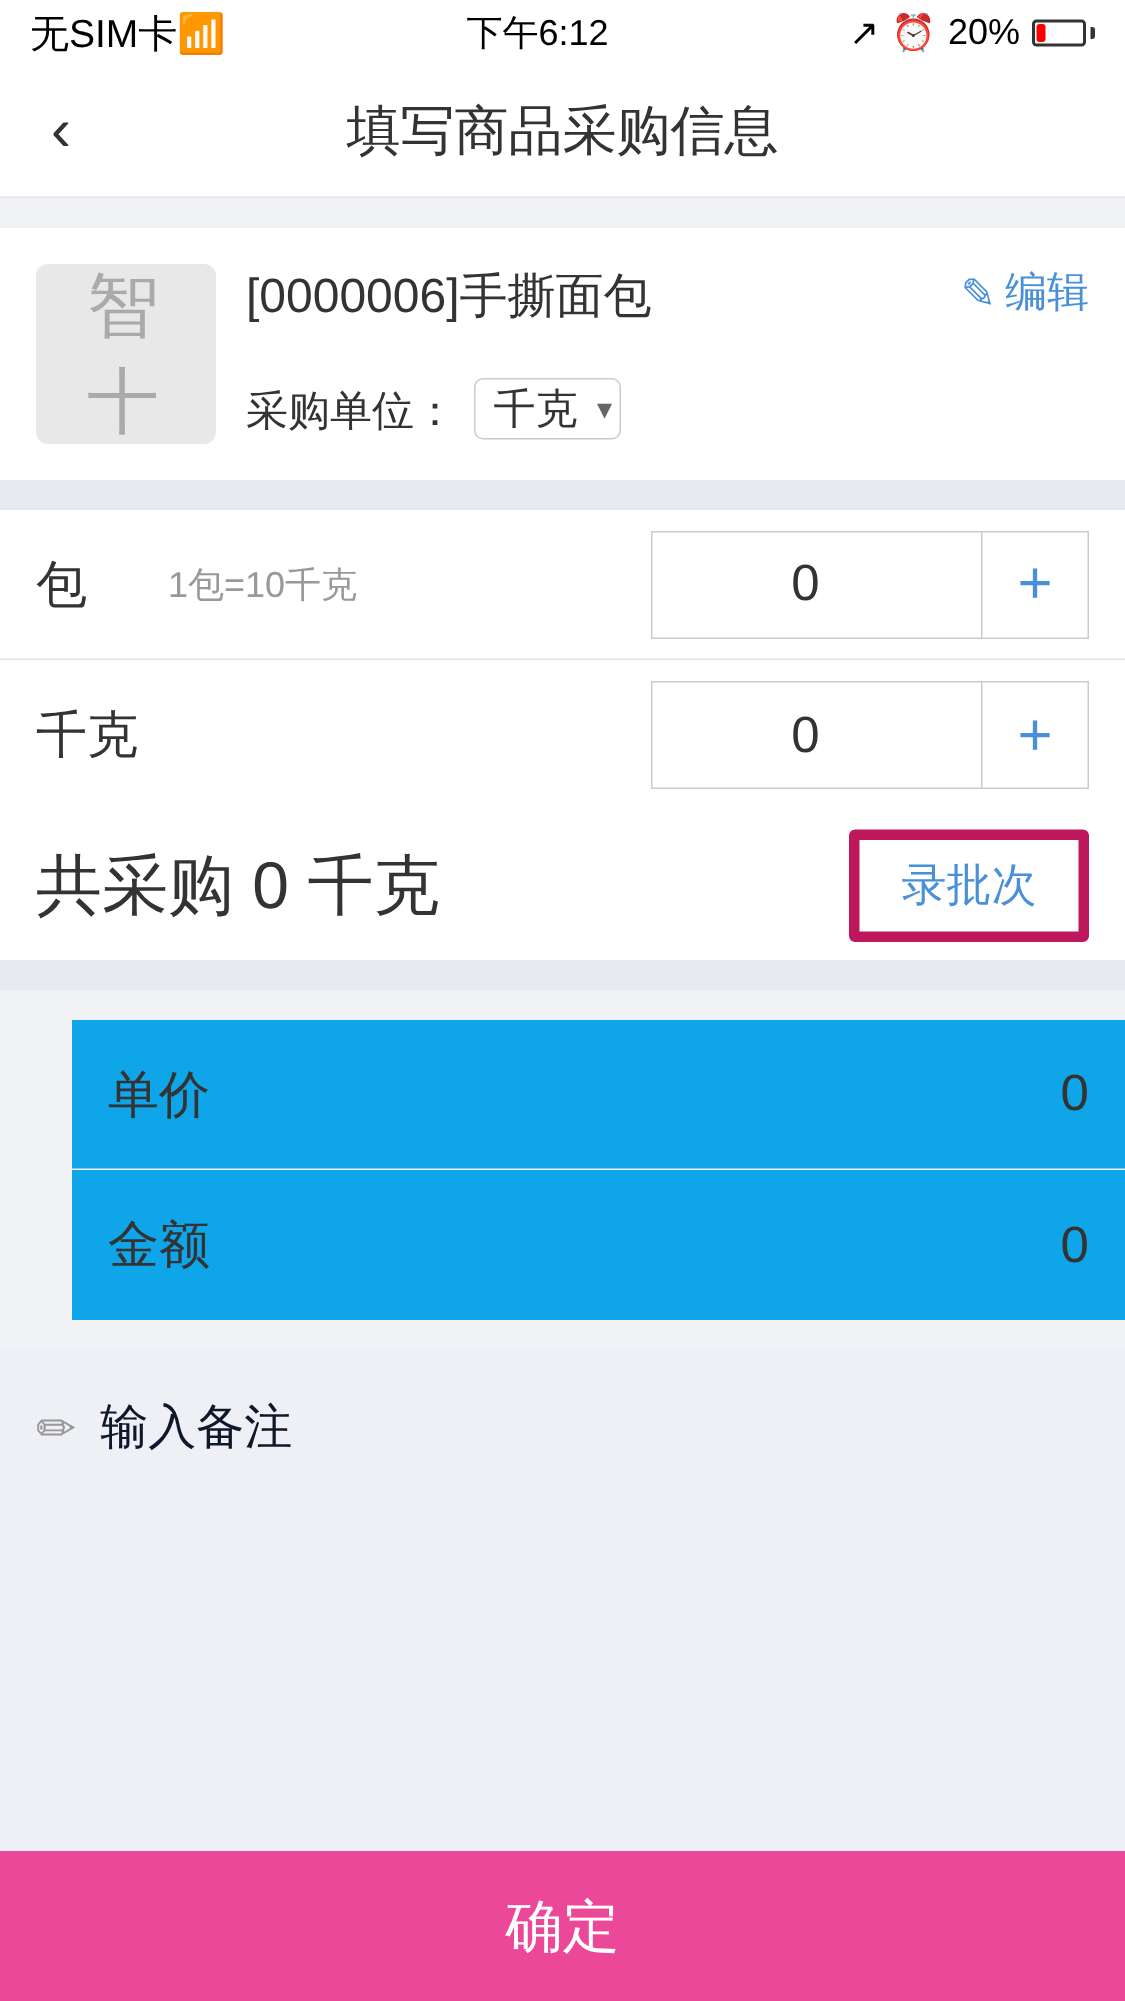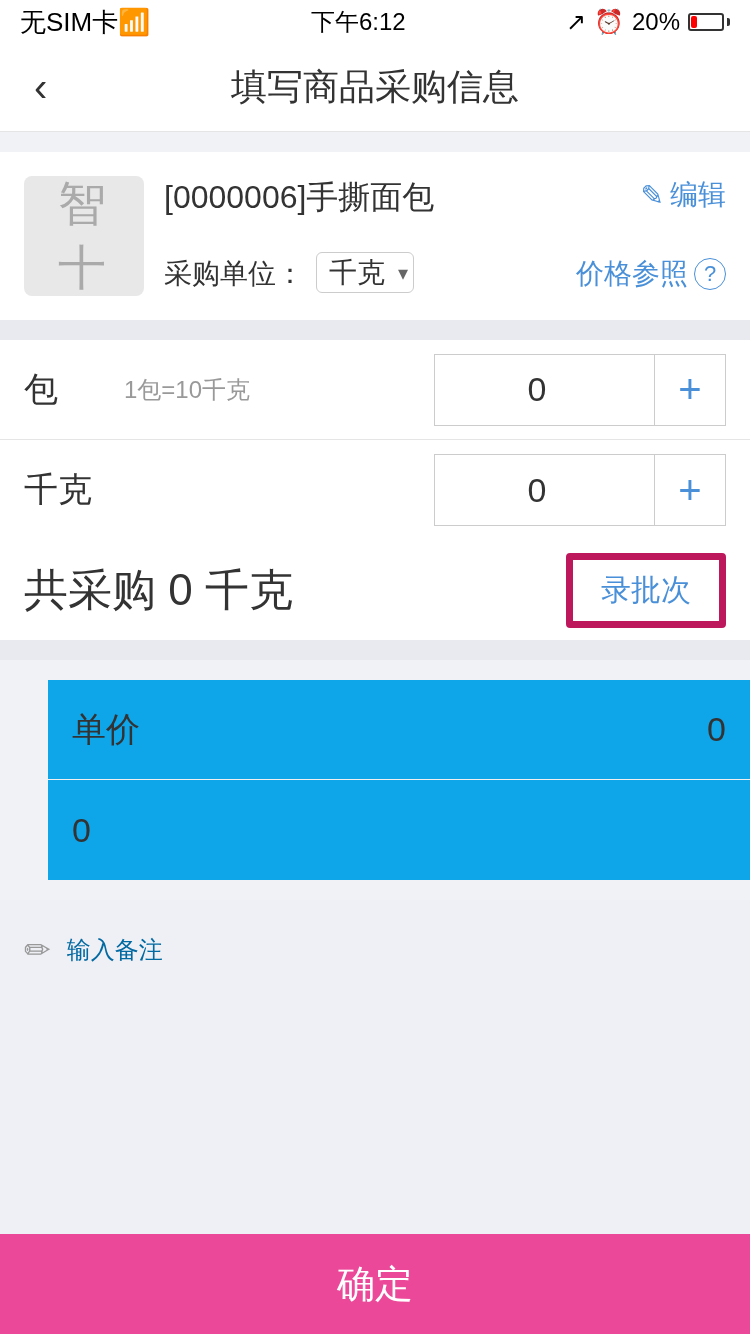--- a/index.html
+++ b/index.html
@@ -174,21 +174,21 @@
       border-bottom: none;
     }
     .input-label {
       font-size: 34px;
       color: #333;
       min-width: 80px;
     }
     .input-sublabel {
       font-size: 24px;
       color: #999;
-      margin-left: 20px;
+      margin-left: 8px;
       flex: 1;
     }
     .input-field-wrap {
       display: flex;
       align-items: center;
       gap: 0;
       margin-left: auto;
     }
     .input-field {
       width: 220px;
@@ -274,22 +274,22 @@
       display: flex;
       align-items: center;
       gap: 16px;
       min-height: 100px;
     }
     .remark-icon {
       font-size: 32px;
       color: #999;
     }
     .remark-placeholder {
-      font-size: 24px;
-      color: #0369a1;
+      font-size: 32px;
+      color: #0f172a;
     }
 
     
     .content-area {
       min-height: 360px;
       background: #eef0f5;
     }
 
     
     .confirm-btn {
@@ -353,24 +353,20 @@
   </div>
   <div class="product-info">
     <div class="product-name">[0000006]手撕面包</div>
     <div class="product-unit-row">
       <span>采购单位：</span>
       <div class="unit-select-wrap">
         <select>
           <option>千克</option>
         </select>
       </div>
-      <div class="price-ref">
-        <span>价格参照</span>
-        <span class="help-icon">?</span>
-      </div>
     </div>
   </div>
   <div class="edit-btn">
     <span>✎</span>
     <span>编辑</span>
   </div>
 </div>
 
 <div class="section-divider"></div>
 
@@ -406,20 +402,21 @@
 </div>
 
 <div class="section-divider"></div>
 
 <div class="price-section">
   <div class="price-row">
     <span class="price-label">单价</span>
     <span class="price-value">0</span>
   </div>
   <div class="price-row">
+    <span class="price-label">金额</span>
     <span class="price-value">0</span>
   </div>
 </div>
 
 <div class="remark-section">
   <span class="remark-icon">✏</span>
   <span class="remark-placeholder">输入备注</span>
 </div>
 
 <div class="content-area"></div>

